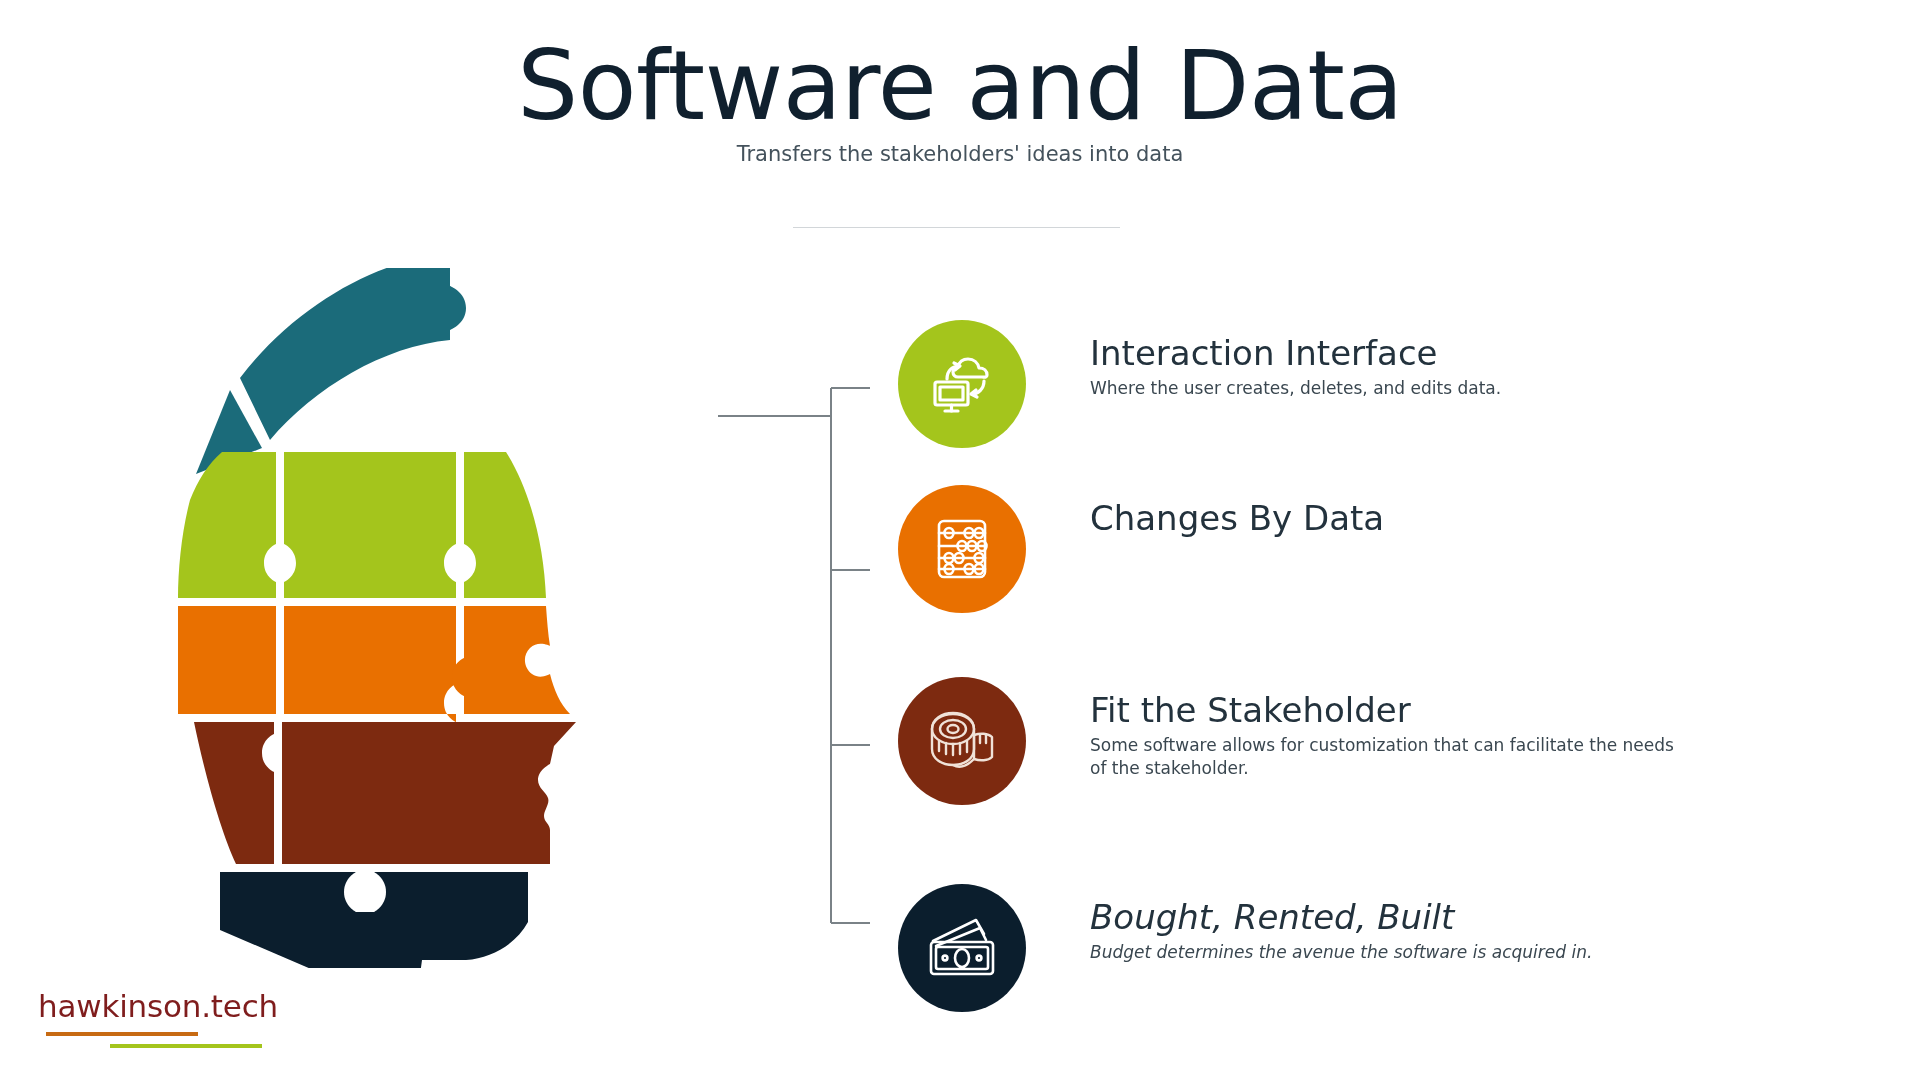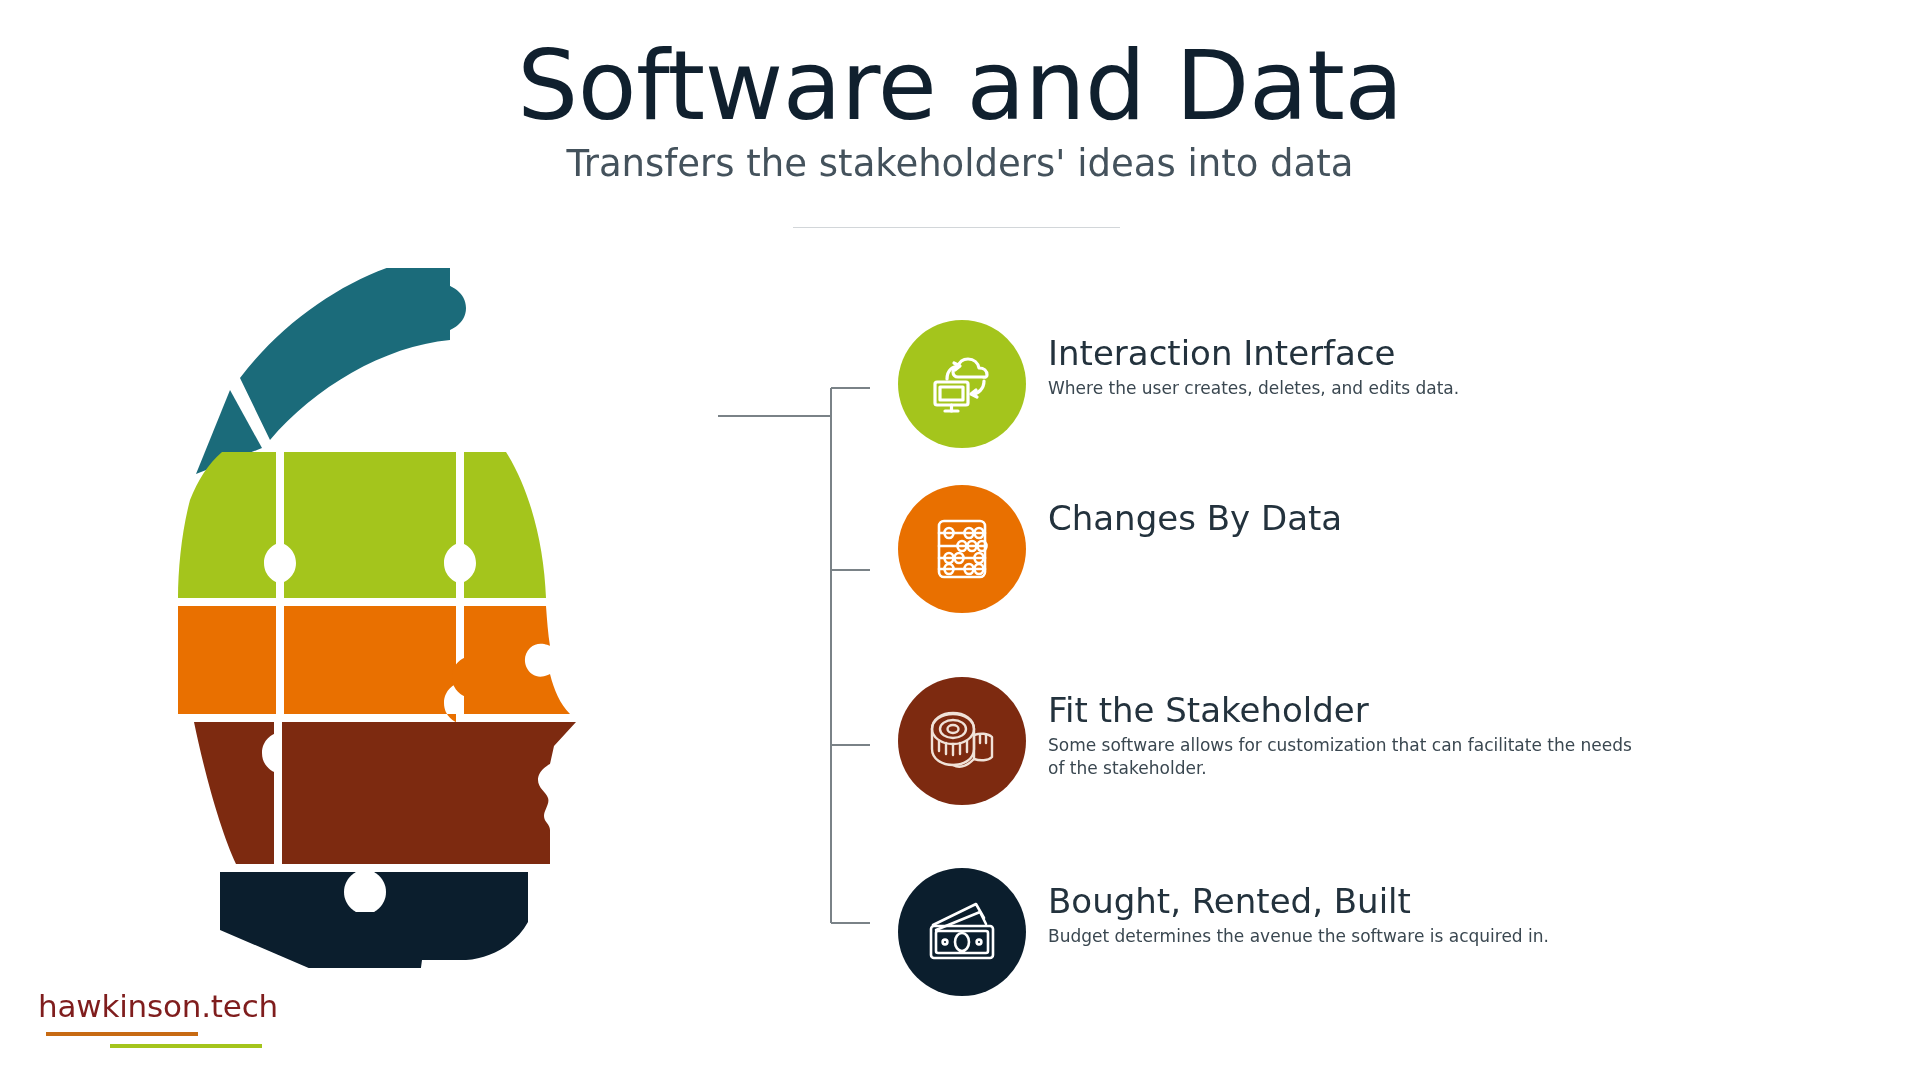--- a/index.html
+++ b/index.html
@@ -33,21 +33,21 @@
     font-size: 96px;
     line-height: 1.02;
     letter-spacing: -0.5px;
     color: #10202e;
   }
   .slide-subtitle {
     margin: 0;
     padding-top: 6px;
     font-family: "DejaVu Sans", sans-serif;
     font-weight: 400;
-    font-size: 37px;
+    font-size: 21px;
     line-height: 1.2;
     color: #44525c;
   }
   .header-rule {
     position: absolute;
     top: 227px;
     left: 793px;
     width: 327px;
     height: 1px;
     background: #d2d6d9;
@@ -90,21 +90,21 @@
   .item-icon {
     flex: 0 0 auto;
     width: 128px;
     height: 128px;
     border-radius: 50%;
     display: flex;
     align-items: center;
     justify-content: center;
   }
   .item-text {
-    margin-left: 22px;
+    margin-left: 64px;
     padding-top: 14px;
   }
   .item-title {
     font-family: "DejaVu Sans", sans-serif;
     font-weight: 400;
     font-size: 34px;
     line-height: 1.16;
     color: #23323d;
     white-space: nowrap;
   }
@@ -365,21 +365,21 @@
           <line x1="64" y1="30" x2="64" y2="38"></line>
         </g>
       </svg>
     </div>
     <div class="item-text">
       <div class="item-title">Fit the Stakeholder</div>
       <div class="item-desc">Some software allows for customization that can facilitate the needs of the stakeholder.</div>
     </div>
   </div>
 
-  <div class="item-row" style="top:548px;">
+  <div class="item-row" style="top:564px;font-style:italic;">
     <div class="item-icon" style="background:#0b1e2d;">
       <svg width="76" height="64" viewBox="0 0 76 64" xmlns="http://www.w3.org/2000/svg">
         <g fill="none" stroke="#ffffff" stroke-width="2.6" stroke-linecap="round" stroke-linejoin="round">
 
           <path d="M9,25 L52,4 L60,18"></path>
 
           <path d="M12,30 L56,12 L62,24"></path>
 
           <rect x="7" y="26" width="62" height="32" rx="3"></rect>
           <rect x="12" y="31" width="52" height="22" rx="2"></rect>

